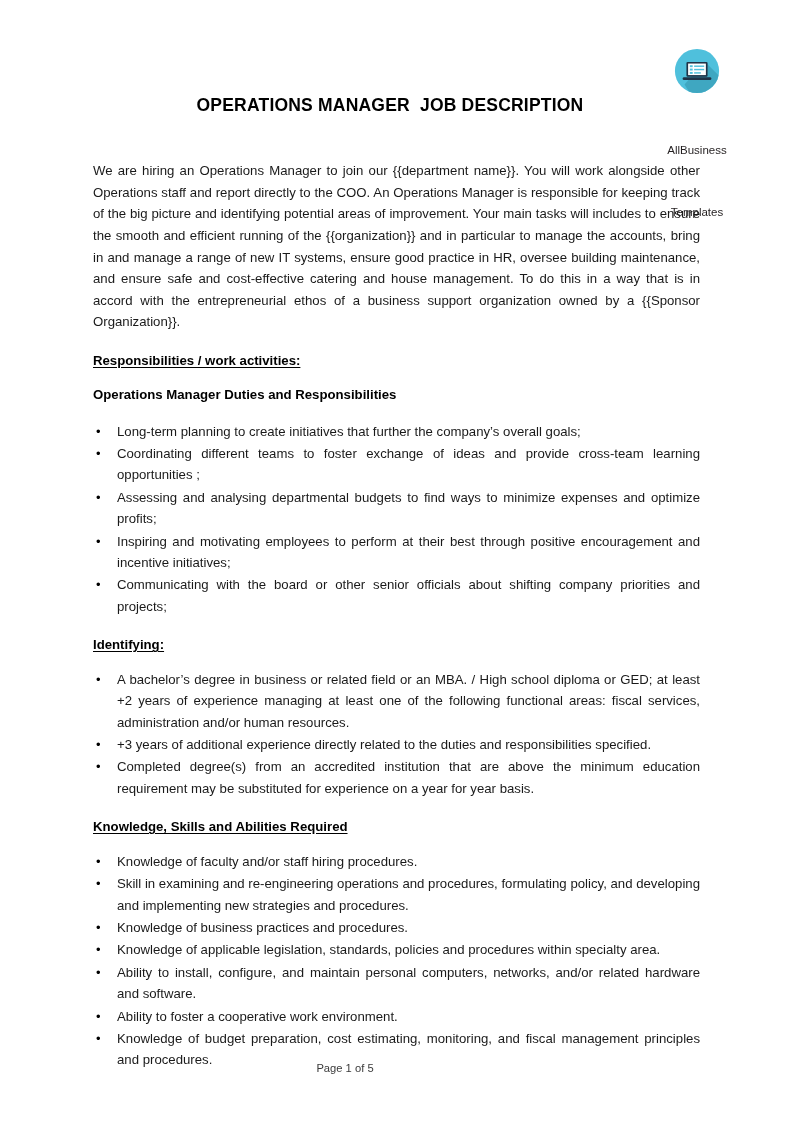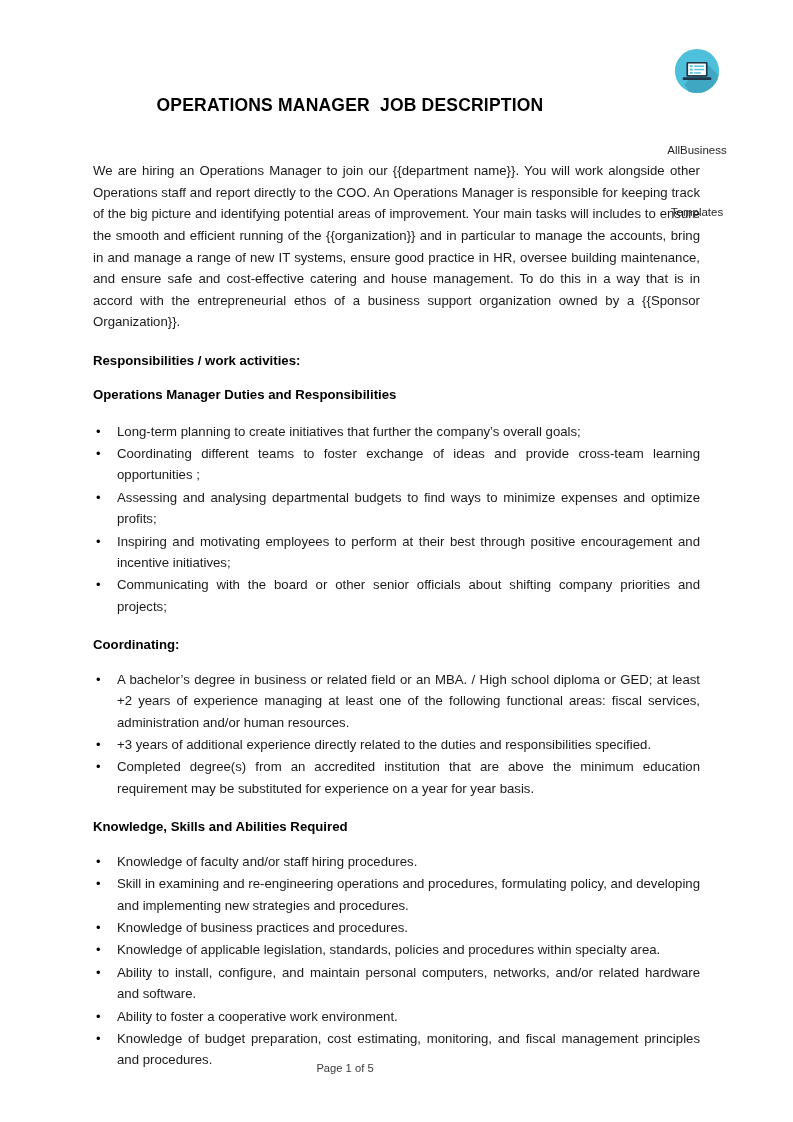--- a/index.html
+++ b/index.html
@@ -31,20 +31,21 @@
     position: absolute;
     left: 0;
     top: 96px;
     width: 700px;
     text-align: center;
     font-size: 17.5px;
     font-weight: bold;
     letter-spacing: 0.2px;
     white-space: pre;
     line-height: 1.1;
+    padding-left: 40px;
   }
   .brand {
     position: absolute;
     right: 48px;
     top: 47px;
     width: 96px;
     text-align: center;
   }
   .brand-mark {
     width: 48px;
@@ -73,20 +74,21 @@
     font-size: 13.2px;
     line-height: 1.64;
     text-align: justify;
     text-justify: inter-word;
     color: #1a1a1a;
   }
   h2.section-head {
     margin: 0 0 14px 0;
     font-size: 13.2px;
     font-weight: bold;
+    text-decoration: underline;
     text-underline-offset: 2px;
     color: #000;
     line-height: 1.5;
   }
   h3.sub-head {
     margin: 0 0 16px 0;
     font-size: 13.2px;
     font-weight: bold;
     color: #000;
     line-height: 1.5;
@@ -174,21 +176,21 @@
     <h2 class="section-head">Responsibilities / work activities:</h2>
     <h3 class="sub-head">Operations Manager Duties and Responsibilities</h3>
     <ul class="bullets">
       <li>Long-term planning to create initiatives that further the company’s overall goals;</li>
       <li>Coordinating different teams to foster exchange of ideas and provide cross-team learning opportunities ;</li>
       <li>Assessing and analysing departmental budgets to find ways to minimize expenses and optimize profits;</li>
       <li>Inspiring and motivating employees to perform at their best through positive encouragement and incentive initiatives;</li>
       <li>Communicating with the board or other senior officials about shifting company priorities and projects;</li>
     </ul>
 
-    <h2 class="section-head">Coordinating:</h2>
+    <h2 class="section-head">Identifying:</h2>
     <ul class="bullets">
       <li>A bachelor’s degree in business or related field or an MBA. / High school diploma or GED; at least +2 years of experience managing at least one of the following functional areas: fiscal services, administration and/or human resources.</li>
       <li>+3 years of additional experience directly related to the duties and responsibilities specified.</li>
       <li>Completed degree(s) from an accredited institution that are above the minimum education requirement may be substituted for experience on a year for year basis.</li>
     </ul>
 
     <h2 class="section-head">Knowledge, Skills and Abilities Required</h2>
     <ul class="bullets">
       <li>Knowledge of faculty and/or staff hiring procedures.</li>
       <li>Skill in examining and re-engineering operations and procedures, formulating policy, and developing and implementing new strategies and procedures.</li>

